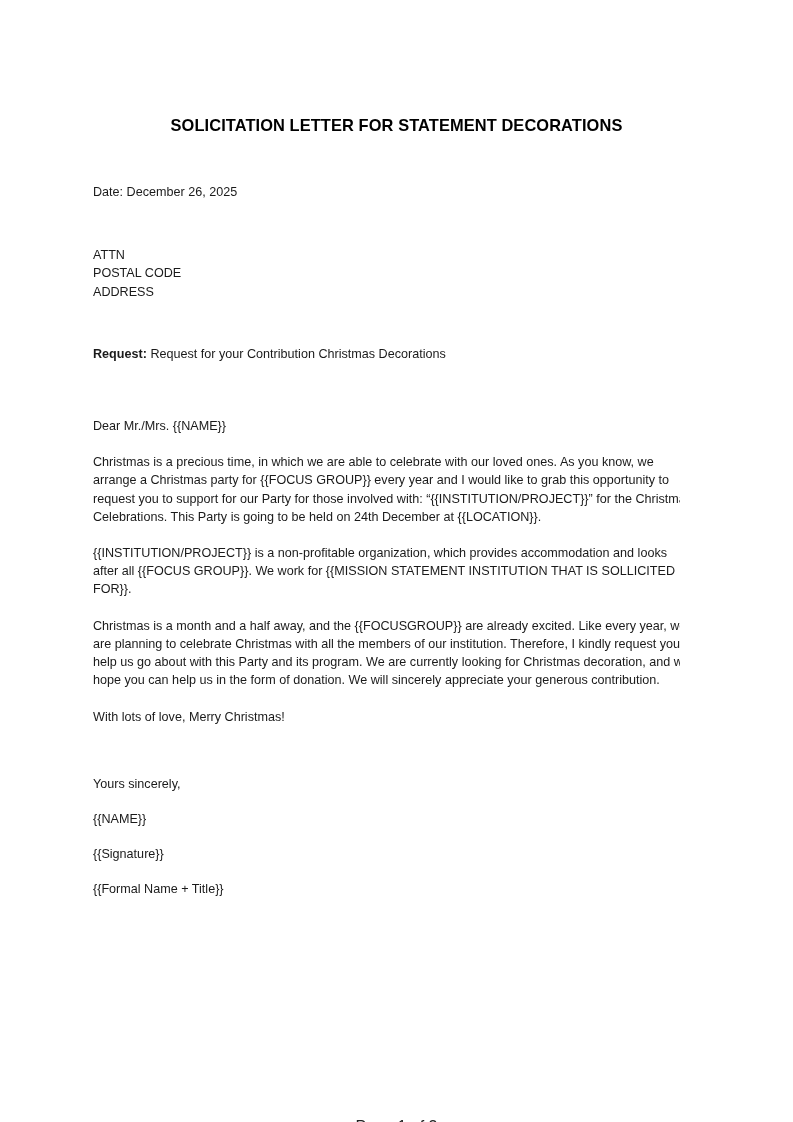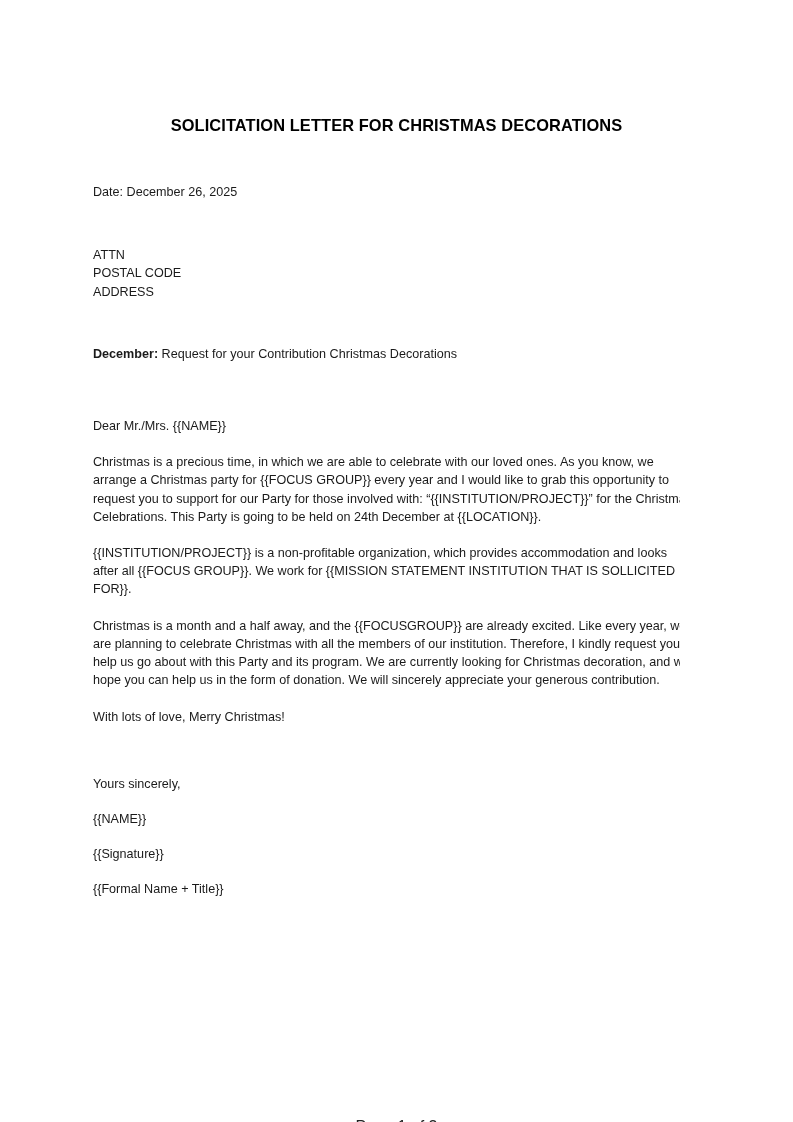--- a/index.html
+++ b/index.html
@@ -158,33 +158,33 @@
       <div class="logo-shadow"></div>
       <div class="logo-laptop">
         <div class="screen"></div>
         <div class="base"></div>
       </div>
     </div>
     <div class="logo-text">AllBusiness</div>
     <div class="logo-text">Christmas</div>
   </div>
 
-  <div class="doc-title">SOLICITATION LETTER  FOR CHRISTMAS DECORATIONS</div>
+  <div class="doc-title">SOLICITATION LETTER  FOR STATEMENT DECORATIONS</div>
 
   <div class="body">
 
     <p class="blk date-line">Date: December 26, 2025</p>
 
     <div class="addr-block">
       <div>ATTN</div>
       <div>POSTAL CODE</div>
       <div>ADDRESS</div>
     </div>
 
-    <p class="blk subject-line"><b>December:</b> <span>Request for your Contribution  Christmas Decorations</span></p>
+    <p class="blk subject-line"><b>Request:</b> <span>Request for your Contribution  Christmas Decorations</span></p>
 
     <p class="blk salutation">Dear Mr./Mrs. {{NAME}}</p>
 
     <p class="blk para">Christmas is a precious time, in which we are able to celebrate with our loved ones. As you know, we arrange a Christmas party for {{FOCUS GROUP}} every year and I would like to grab this opportunity to request you to support for our Party for those involved with: “{{INSTITUTION/PROJECT}}” for the Christmas Celebrations. This Party is going to be held on 24th December at {{LOCATION}}.</p>
     <p class="blk para">{{INSTITUTION/PROJECT}} is a non-profitable organization, which provides accommodation and looks after all {{FOCUS GROUP}}.  We work for {{MISSION STATEMENT INSTITUTION THAT IS SOLLICITED FOR}}.</p>
     <p class="blk para">Christmas is a month and a half away, and the {{FOCUSGROUP}} are already excited. Like every year, we are planning to celebrate Christmas with all the members of our institution. Therefore, I kindly request you to help us go about with this Party and its program. We are currently looking for Christmas decoration, and we hope you can help us in the form of donation. We will sincerely appreciate your generous contribution.</p>
 
     <p class="blk closing-note">With lots of love, Merry Christmas!</p>
 
     <p class="blk sign-off">Yours sincerely,</p>

